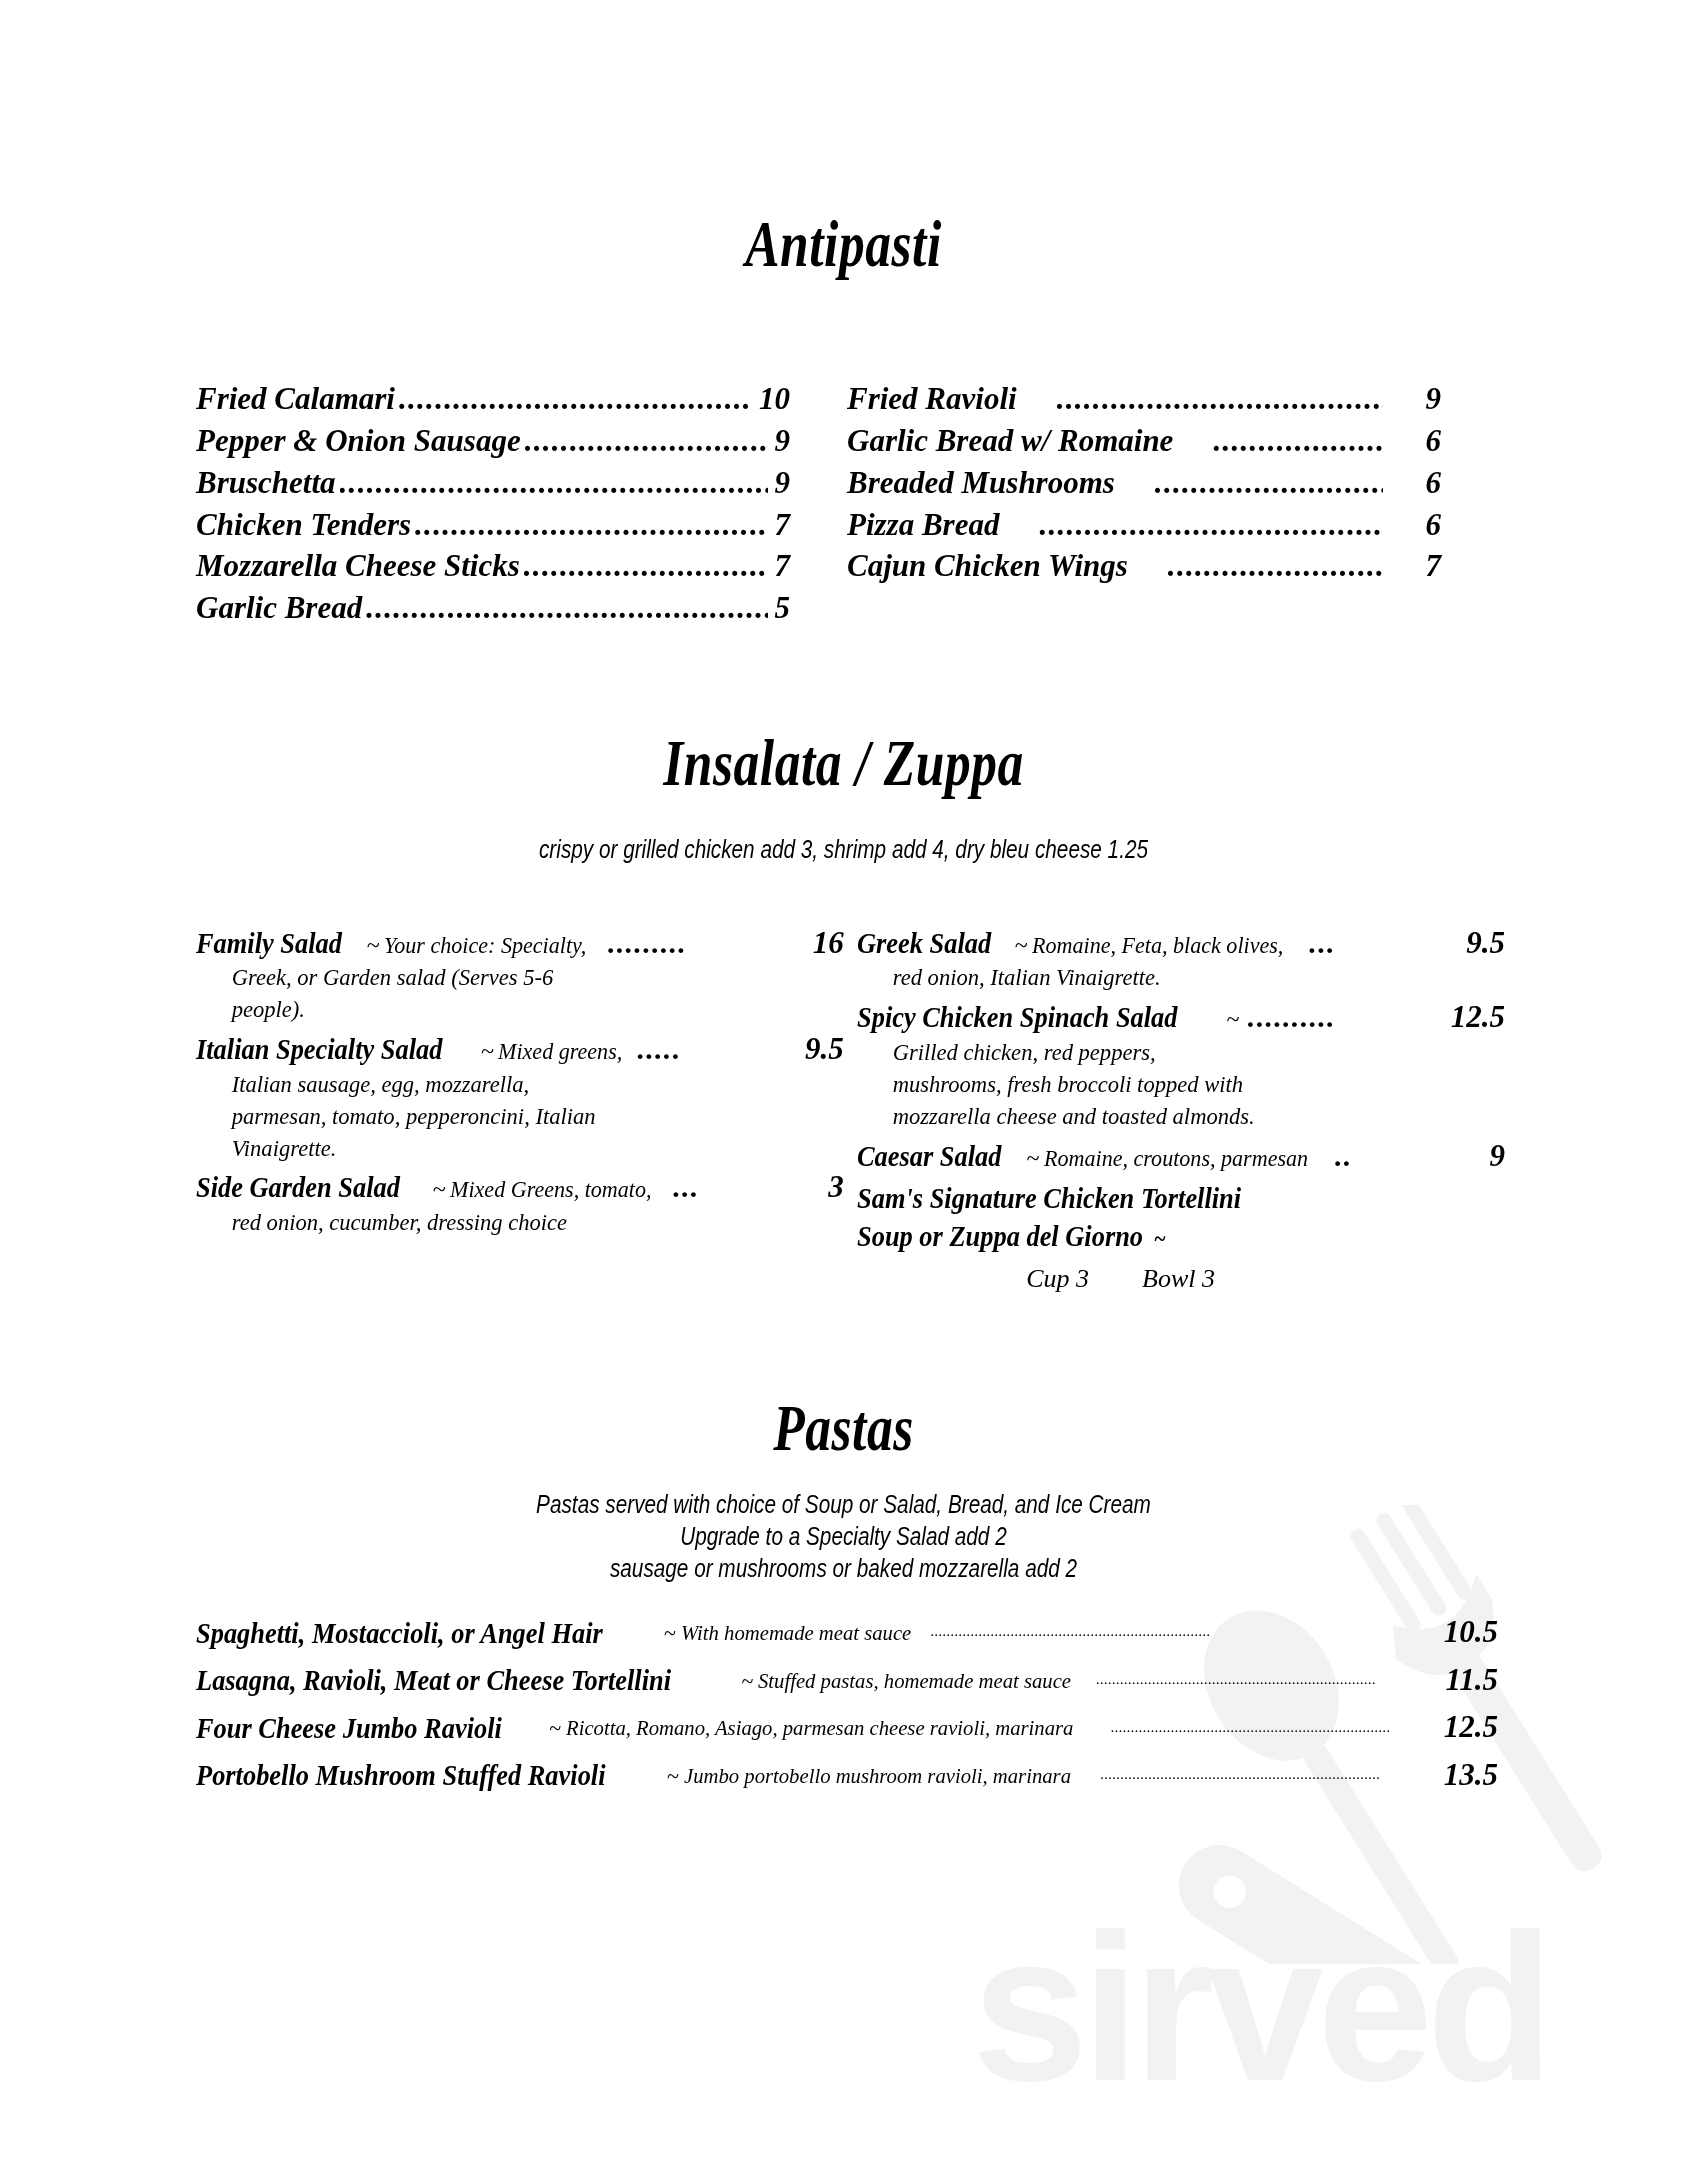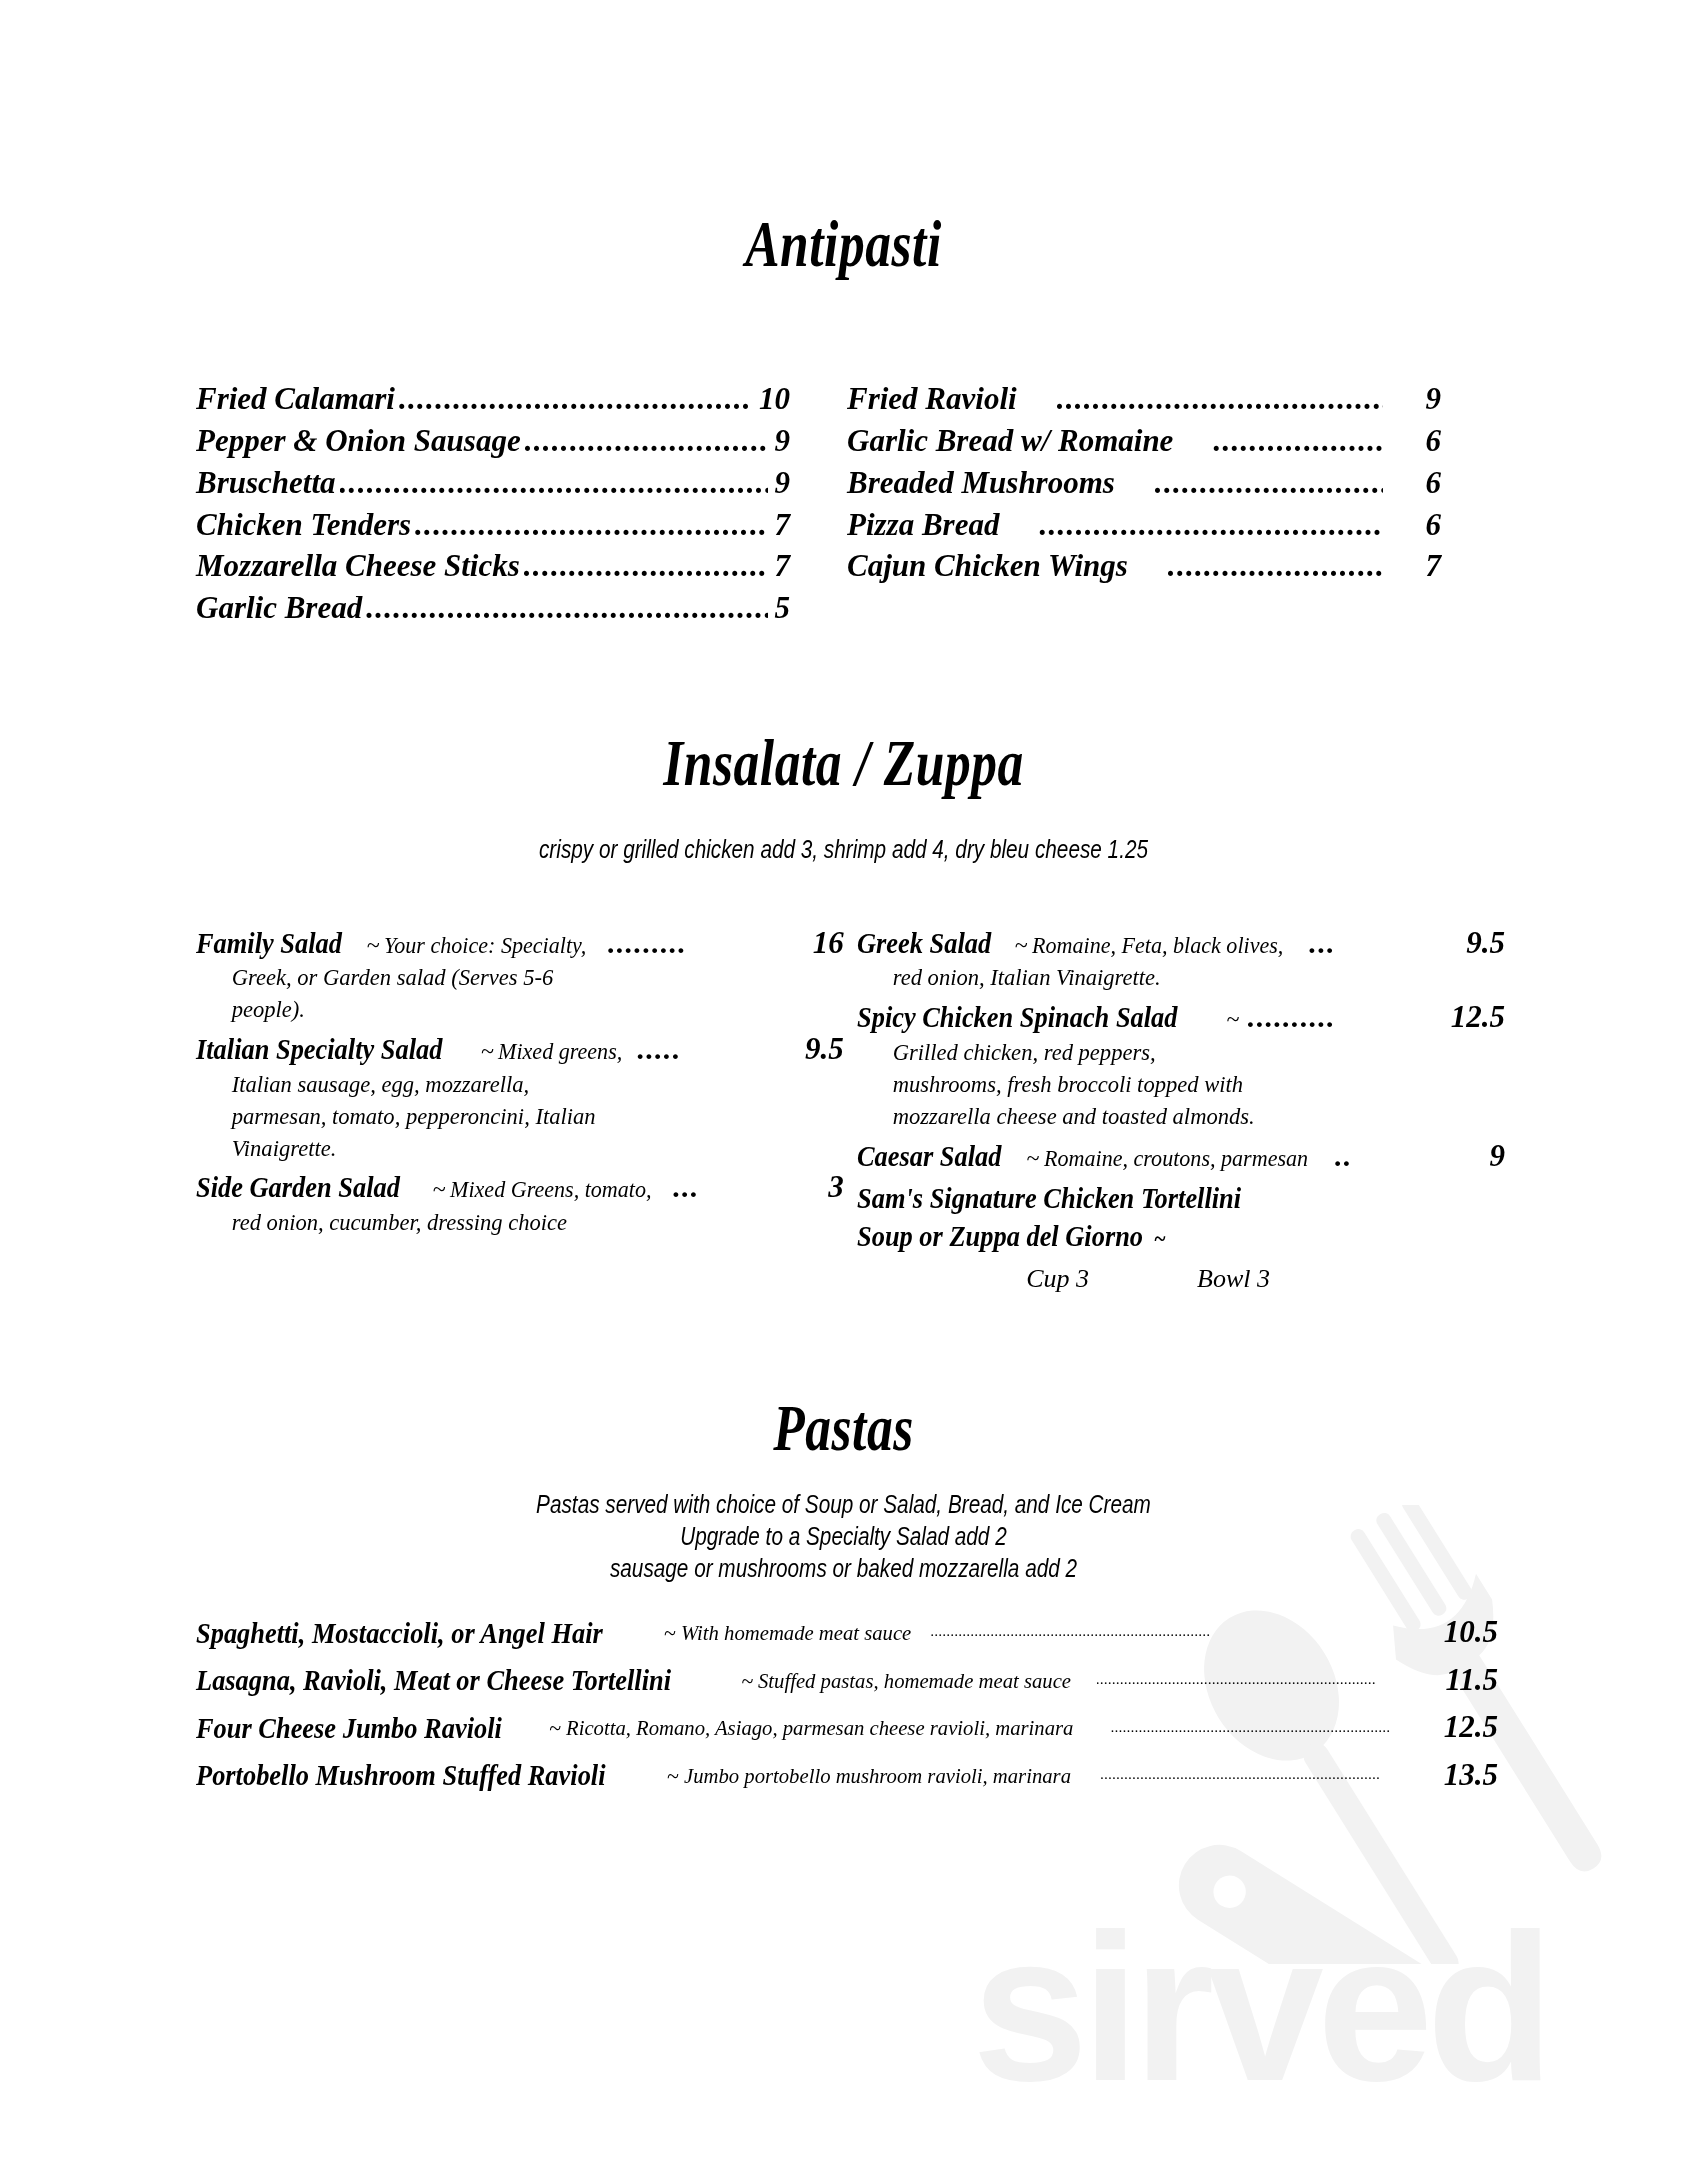--- a/index.html
+++ b/index.html
@@ -198,21 +198,21 @@
     white-space: nowrap;
     transform: scaleX(0.88);
     transform-origin: left center;
   }
   .soup-sizes {
     font-style: italic;
     font-size: 26px;
     padding-left: 169px;
     padding-top: 9.4px;
     display: flex;
-    gap: 108px;
+    gap: 53px;
   }
 
   
   .pasta-list {
     position: absolute;
     left: 196px;
     top: 1612px;
     width: 1302px;
   }
   .pasta-row {

